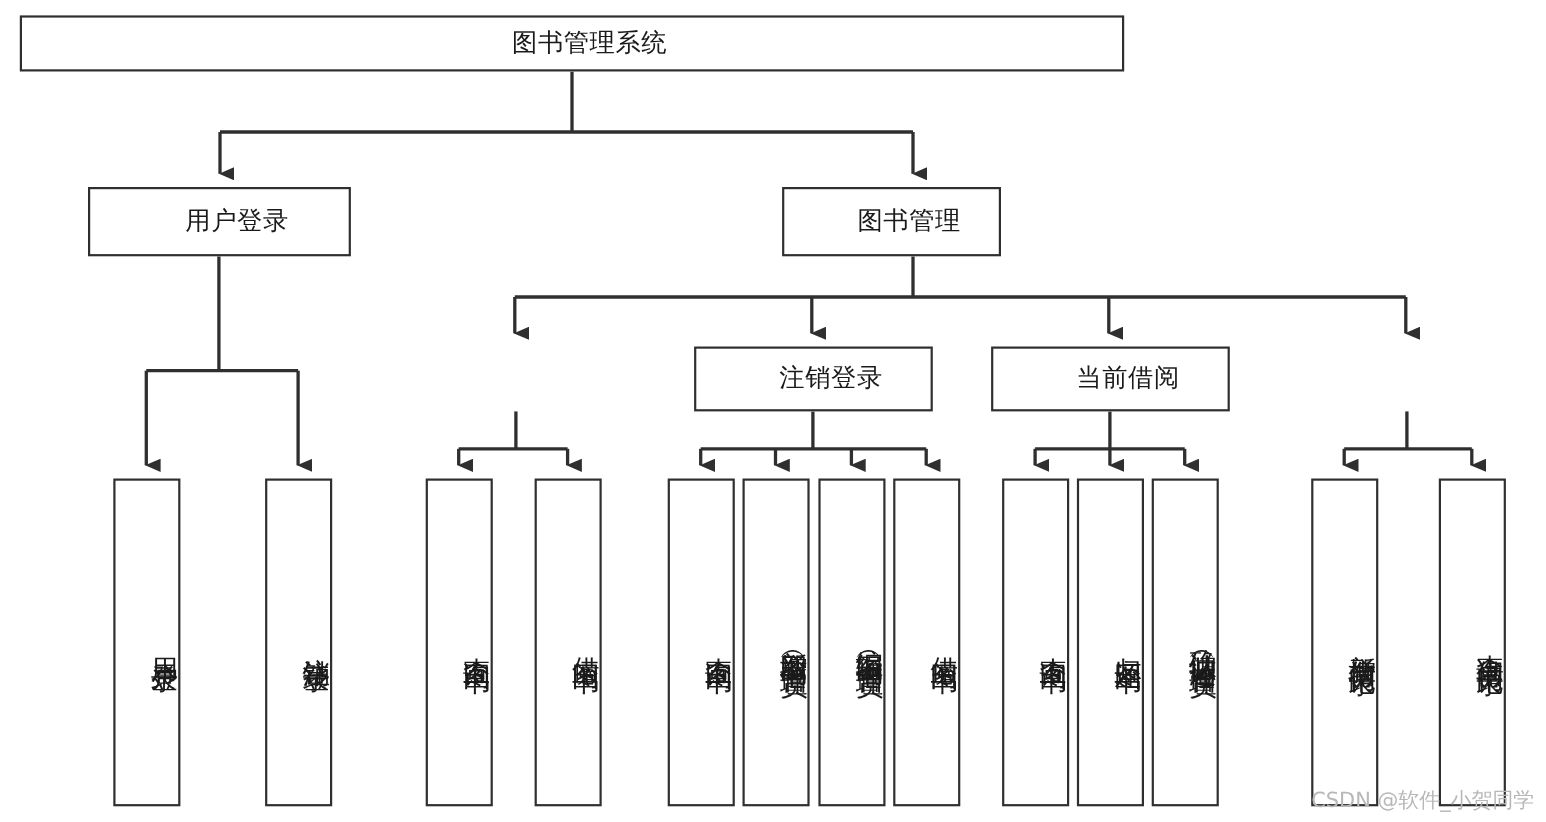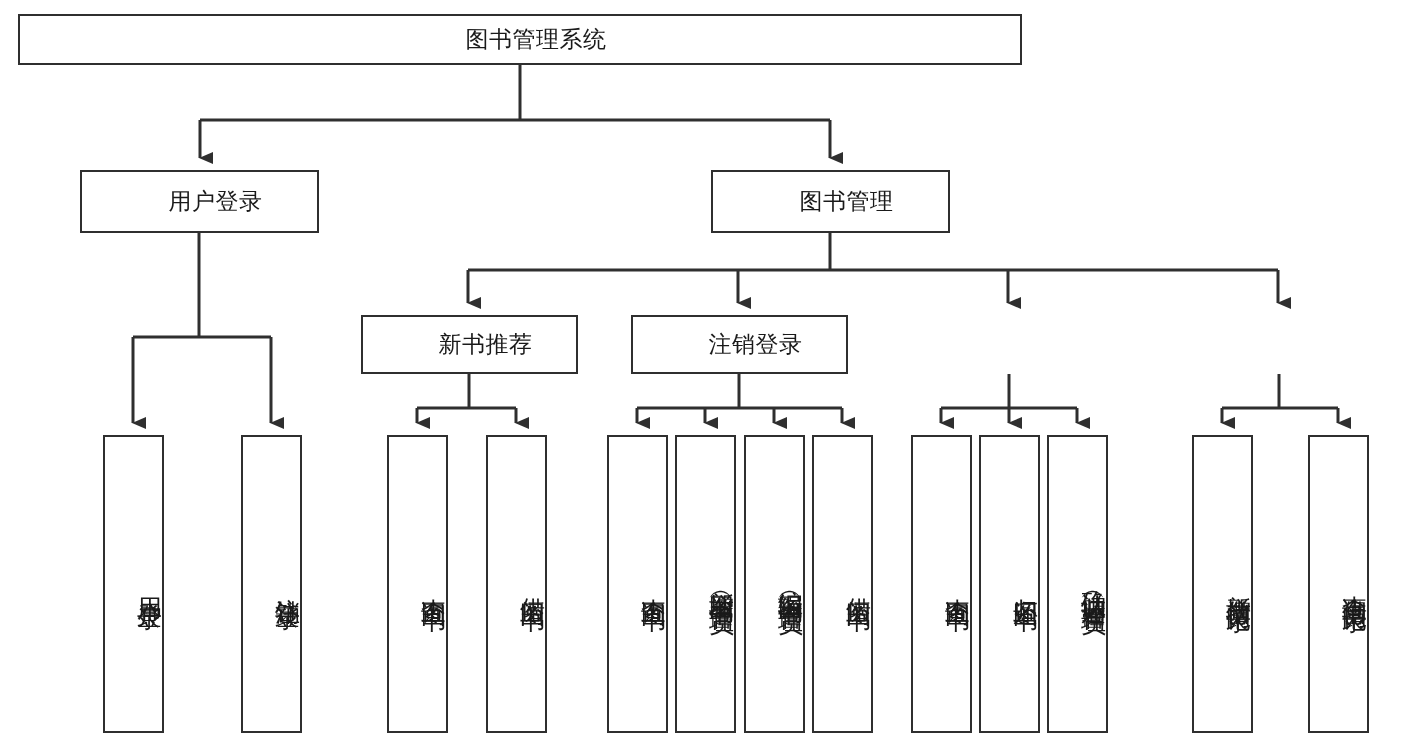--- a/index.html
+++ b/index.html
@@ -121,29 +121,29 @@
     </g>
   </svg>
 
   <div class="node horiz" style="left:18px; top:14px; width:1004px; height:51px;">
     <span class="label">图书管理系统</span>
   </div>
 
   <div class="node horiz" style="left:80px; top:170px; width:239px; height:63px;">
     <span class="label">用户登录</span>
   </div>
-  <div class="node horiz" style="left:711px; top:170px; width:239px; height:63px;">
+  <div class="node horiz" style="left:711px; top:170px; width:199px; height:63px;">
     <span class="label">图书管理</span>
   </div>
 
-  <div class="node horiz" style="left:361px; top:315px; width:217px; height:59px;">
-    <span class="label">新书推荐</span>
-  </div>
   <div class="node horiz" style="left:631px; top:315px; width:217px; height:59px;">
     <span class="label">注销登录</span>
+  </div>
+  <div class="node horiz" style="left:901px; top:315px; width:217px; height:59px;">
+    <span class="label">当前借阅</span>
   </div>
 
   <div class="node vert" style="left:103px; top:435px; width:61px; height:298px;">
     <span class="label">用户登录</span>
   </div>
   <div class="node vert" style="left:241px; top:435px; width:61px; height:298px;">
     <span class="label">注销登录</span>
   </div>
 
   <div class="node vert" style="left:387px; top:435px; width:61px; height:298px;">
@@ -176,14 +176,15 @@
     <span class="label">确认归还（管理员）</span>
   </div>
 
   <div class="node vert" style="left:1192px; top:435px; width:61px; height:298px;">
     <span class="label">新增借阅记录</span>
   </div>
   <div class="node vert" style="left:1308px; top:435px; width:61px; height:298px;">
     <span class="label">查询借阅记录</span>
   </div>
 
+  <div class="watermark" style="left:1192px; top:715px;">CSDN @软件_小贺同学</div>
 
 </div>
 
 </body></html>

